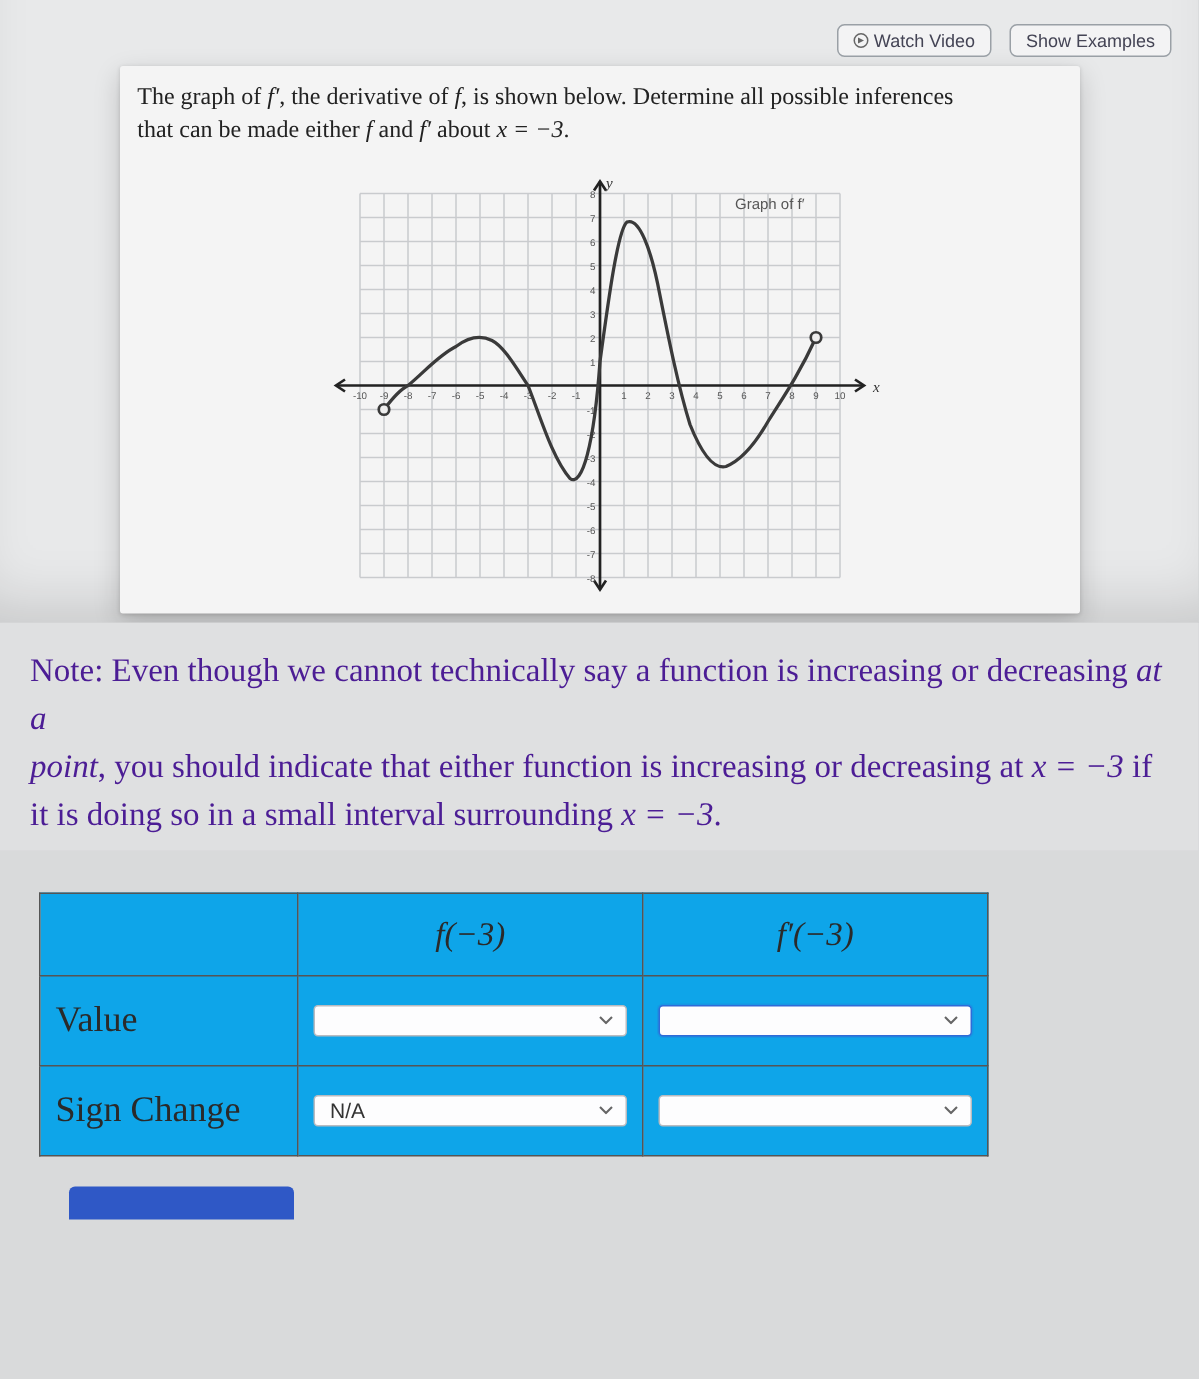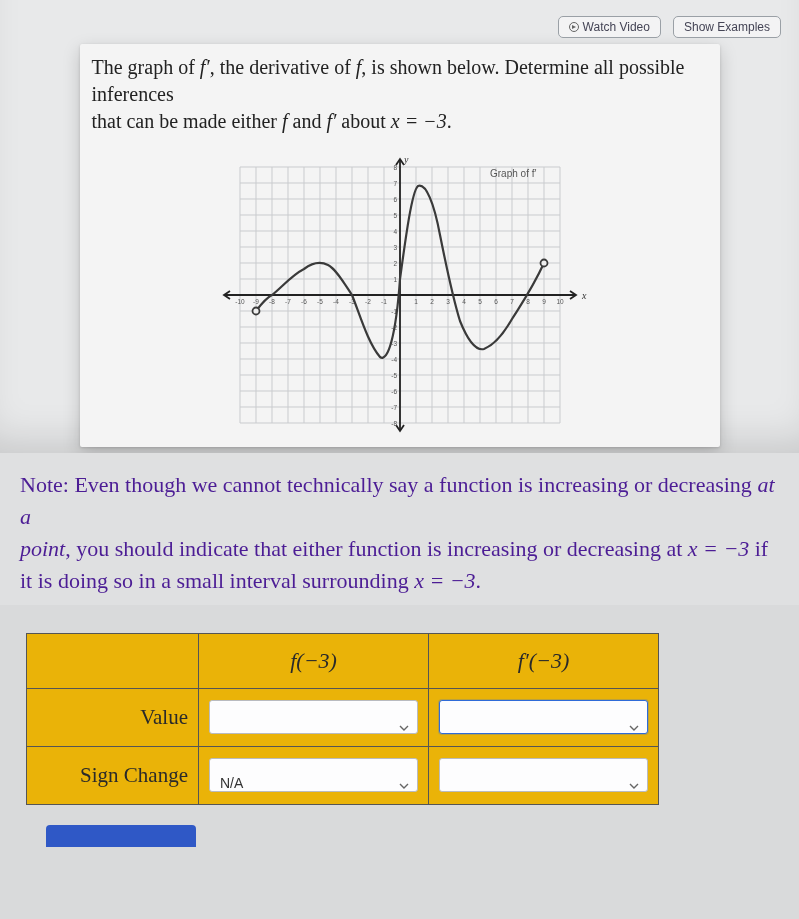--- a/index.html
+++ b/index.html
@@ -52,21 +52,21 @@
   }
   .problem-card {
     background: #f4f4f4;
     border-radius: 2px;
     padding: 10px 12px 10px 12px;
     margin: 0 auto;
     width: 640px;
     box-shadow: 0 1px 3px rgba(0,0,0,0.15), 0 6px 18px rgba(0,0,0,0.18);
   }
   .prompt {
-    font-size: 20px;
+    font-size: 16px;
     line-height: 1.35;
     color: #222;
     margin-bottom: 6px;
   }
   .math-it { font-style: italic; font-family: Georgia, serif; }
   .graph-wrap {
     display: flex;
     justify-content: center;
     padding: 4px 0 2px 0;
   }
@@ -92,49 +92,49 @@
   .answer-heading .att { font-weight: 400; color: #555; font-size: 16px; }
   table.ans {
     border-collapse: collapse;
     margin-left: 6px;
   }
   table.ans th, table.ans td {
     border: 1.5px solid #555;
     padding: 0;
     vertical-align: middle;
     text-align: center;
-    background: #eab308;
+    background: #0ea5e9;
   }
   table.ans th.colhdr {
     font-weight: 400;
     font-size: 22px;
     font-style: italic;
     font-family: Georgia, serif;
     padding: 14px 8px;
     width: 230px;
   }
   table.ans th.rowhdr {
     font-weight: 400;
-    font-size: 21px;
+    font-size: 24px;
     font-family: Georgia, serif;
     padding: 16px 10px;
     width: 172px;
-    text-align: right;
+    text-align: left;
   }
   table.ans th.corner {
     width: 172px;
   }
   .sel {
     display: flex;
-    align-items: flex-end;
+    align-items: center;
     justify-content: space-between;
     border: 1px solid #b9bbc0;
     background: #fdfdfe;
     border-radius: 3px;
-    height: 34px;
+    height: 21px;
     margin: 10px 10px;
     padding: 0 8px 0 10px;
     font-family: Arial, sans-serif;
     font-size: 14px;
     color: #333;
     box-shadow: inset 0 1px 0 rgba(255,255,255,0.6);
     cursor: pointer;
   }
   .sel.active {
     border: 1.6px solid #2f6bd8;

